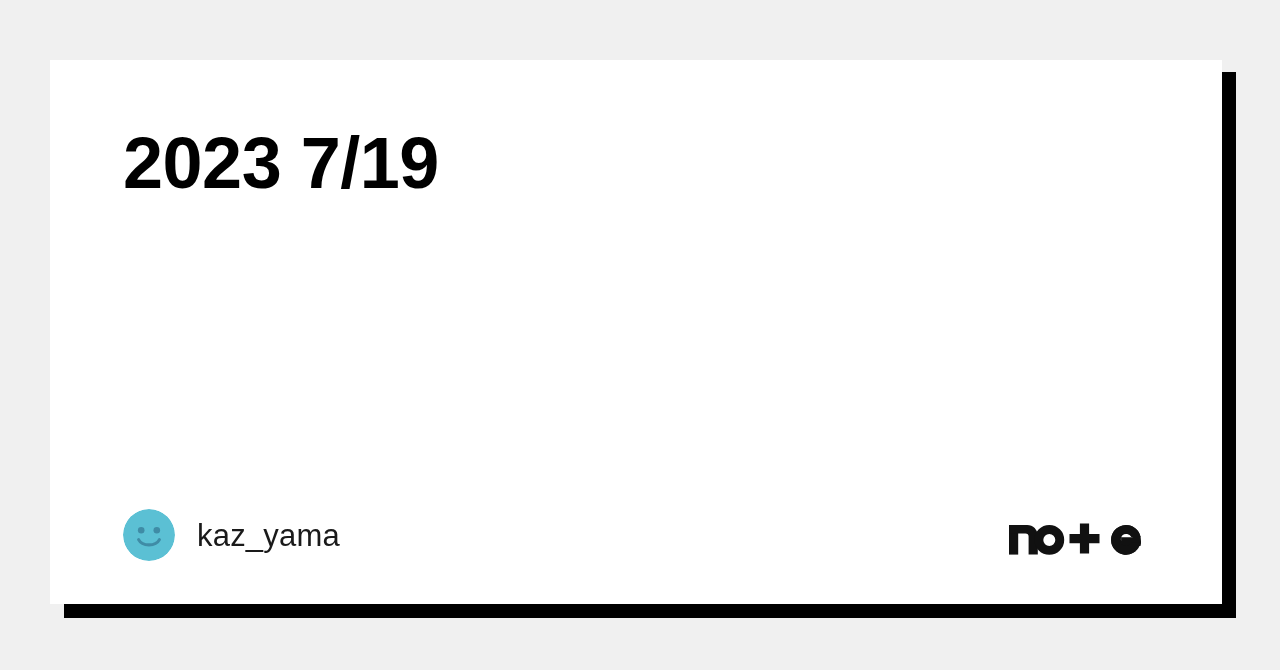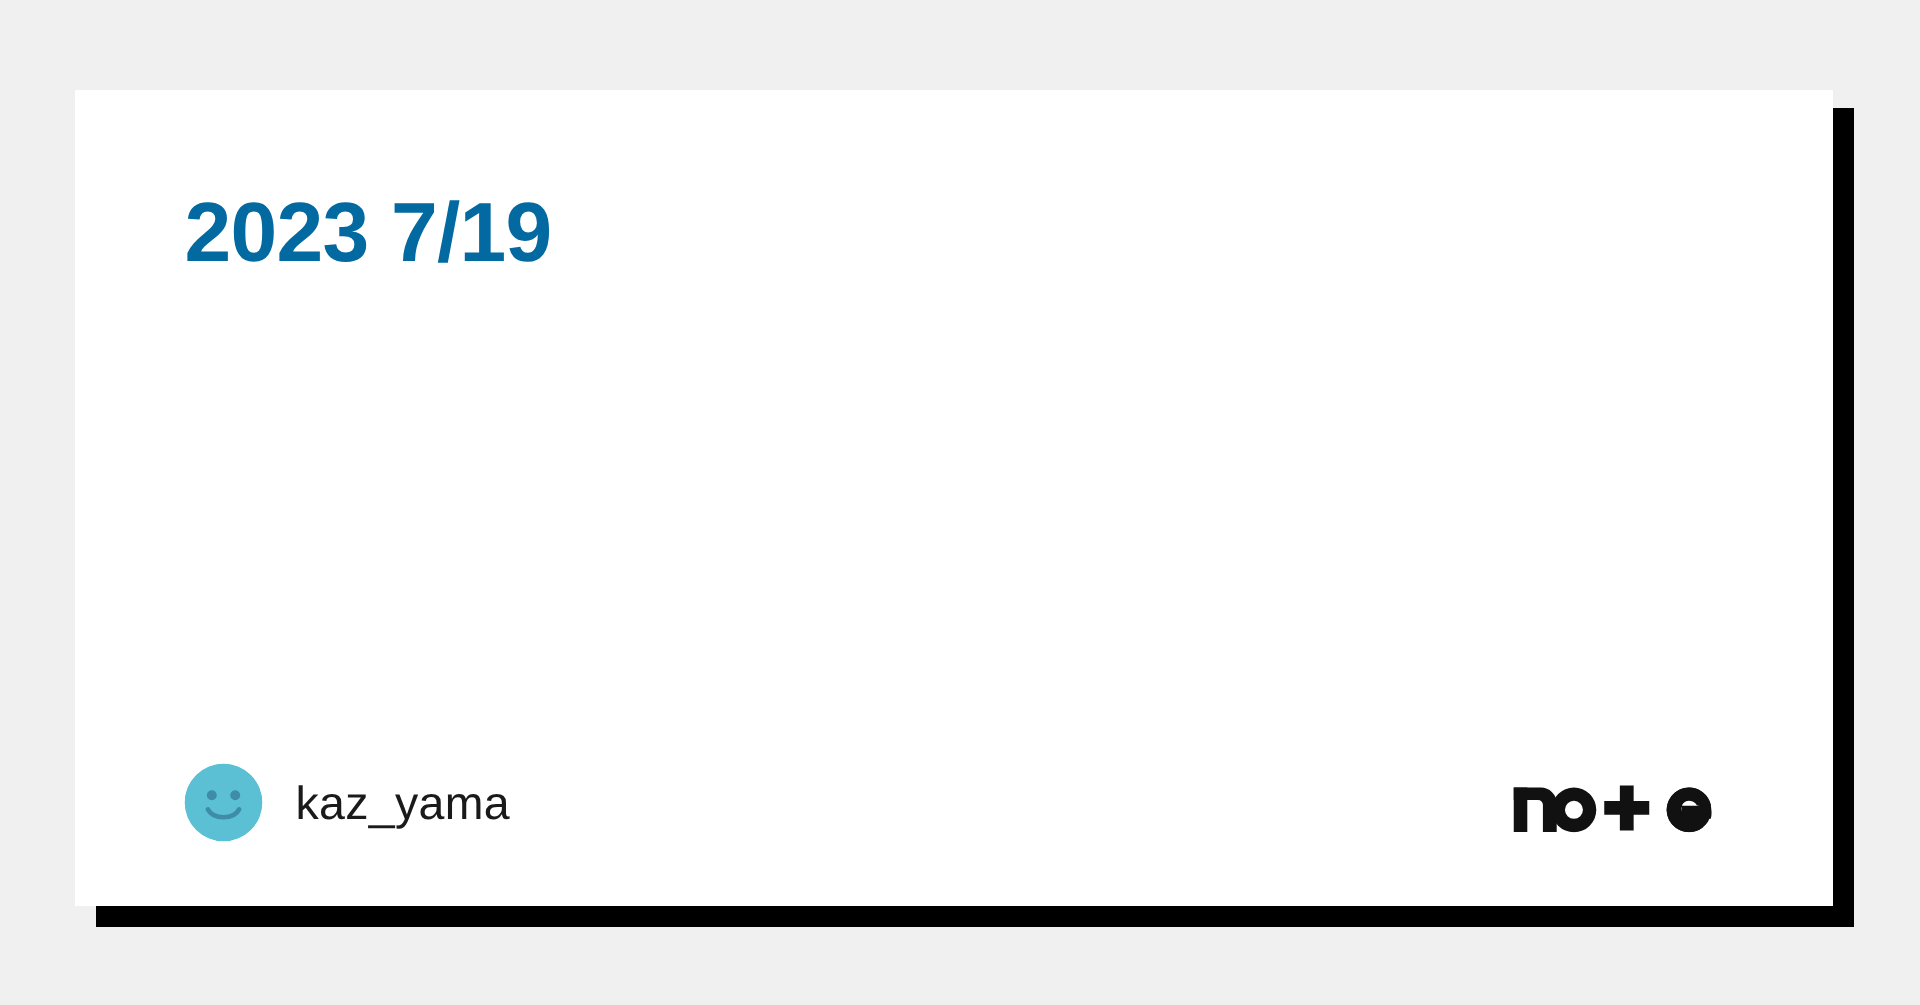--- a/index.html
+++ b/index.html
@@ -48,25 +48,25 @@
     background: #ffffff;
     box-sizing: border-box;
   }
 
   .card-title {
     position: absolute;
     left: 73px;
     top: 65px;
     margin: 0;
     font-family: "Liberation Sans", sans-serif;
-    font-size: 56px;
+    font-size: 72px;
     font-weight: 700;
     letter-spacing: -0.5px;
     line-height: 1.06;
-    color: #0369a1;
+    color: #000000;
     white-space: pre;
   }
 
   
   .card-footer {
     position: absolute;
     left: 0;
     right: 0;
     top: 445px;
     height: 60px;

